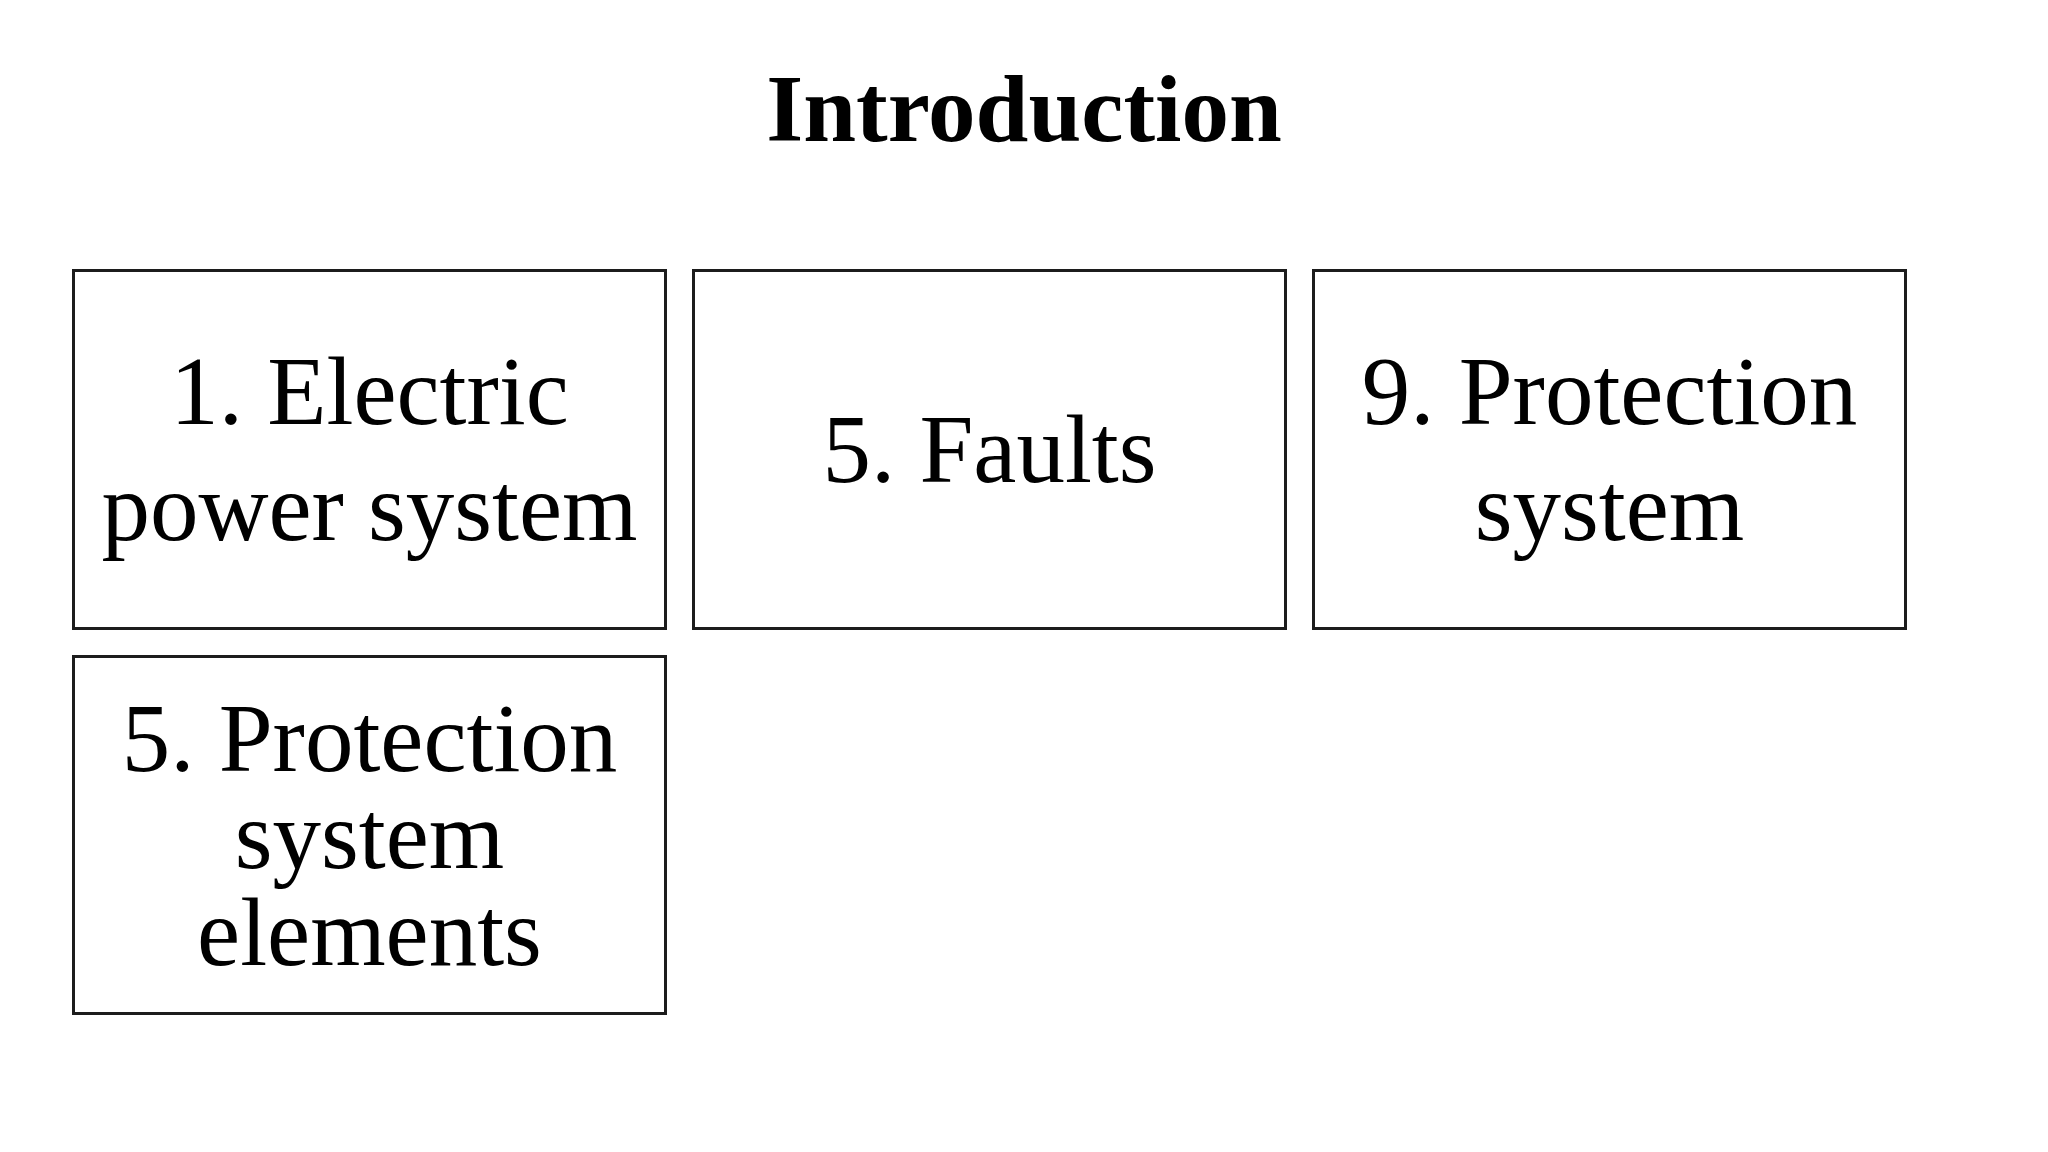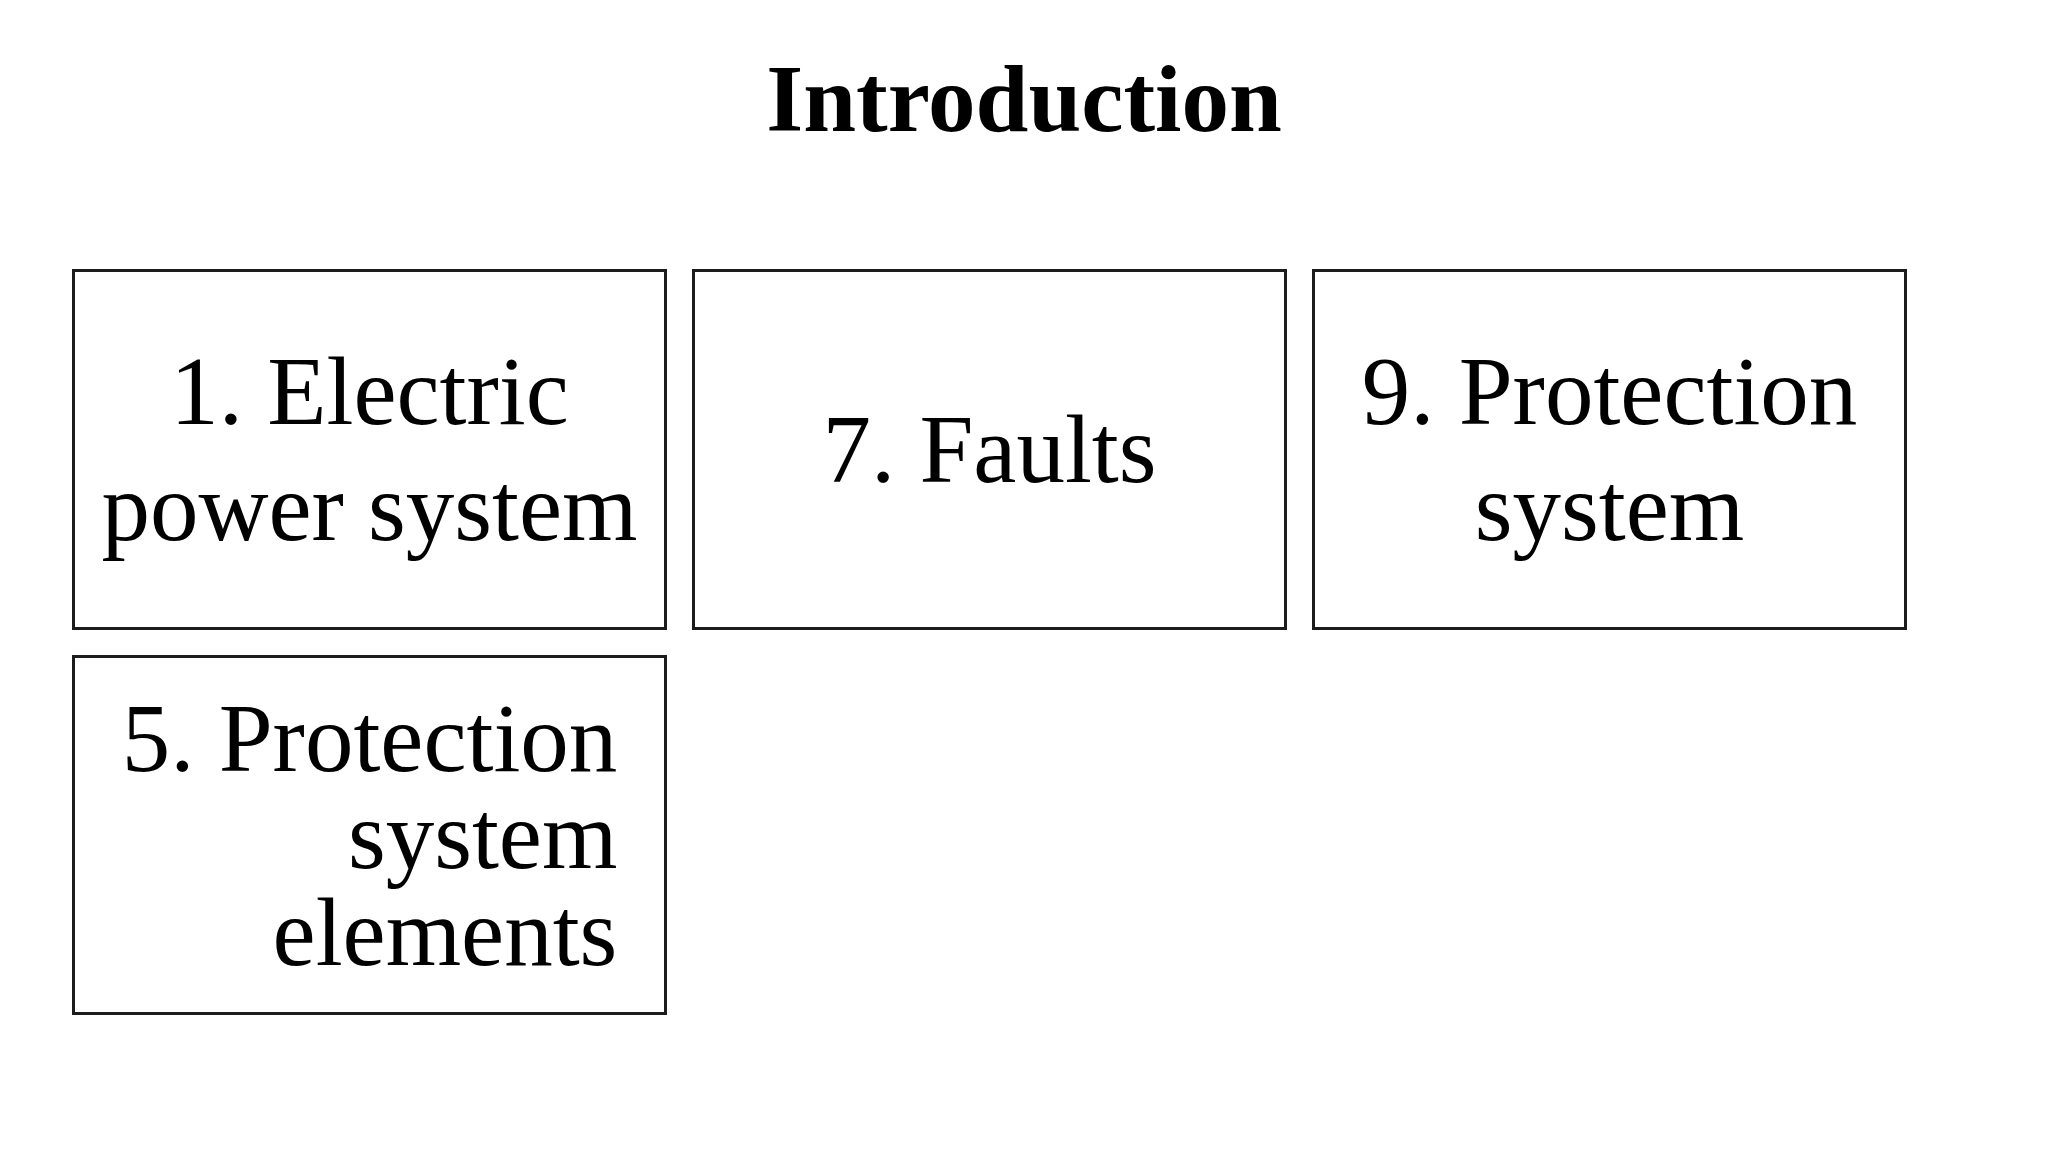--- a/index.html
+++ b/index.html
@@ -10,21 +10,21 @@
   body {
     width: 2048px;
     height: 1152px;
     position: relative;
     overflow: hidden;
     font-family: "Liberation Serif", "DejaVu Serif", serif;
     color: #000000;
   }
   .slide-title {
     position: absolute;
-    top: 45px;
+    top: 55px;
     left: 0;
     width: 2048px;
     margin: 0;
     text-align: center;
     font-weight: bold;
     font-size: 95px;
     line-height: 1.15;
     letter-spacing: 0;
   }
   .topic-grid {
@@ -46,30 +46,29 @@
     align-items: center;
     justify-content: center;
     text-align: center;
     font-size: 97px;
     line-height: 1.186;
     white-space: pre-line;
     padding: 0 2px;
   }
   .topic-box.tight {
     line-height: 1.0;
-    text-align: right;
   }
 </style>
 </head>
 <body>
 
 <h1 class="slide-title">Introduction</h1>
 
 <div class="topic-grid">
   <div class="topic-box">1. Electric
 power system</div>
-  <div class="topic-box">7. Faults</div>
+  <div class="topic-box">5. Faults</div>
   <div class="topic-box">9. Protection
 system</div>
   <div class="topic-box tight">5. Protection
 system
 elements</div>
 </div>
 
 </body></html>

